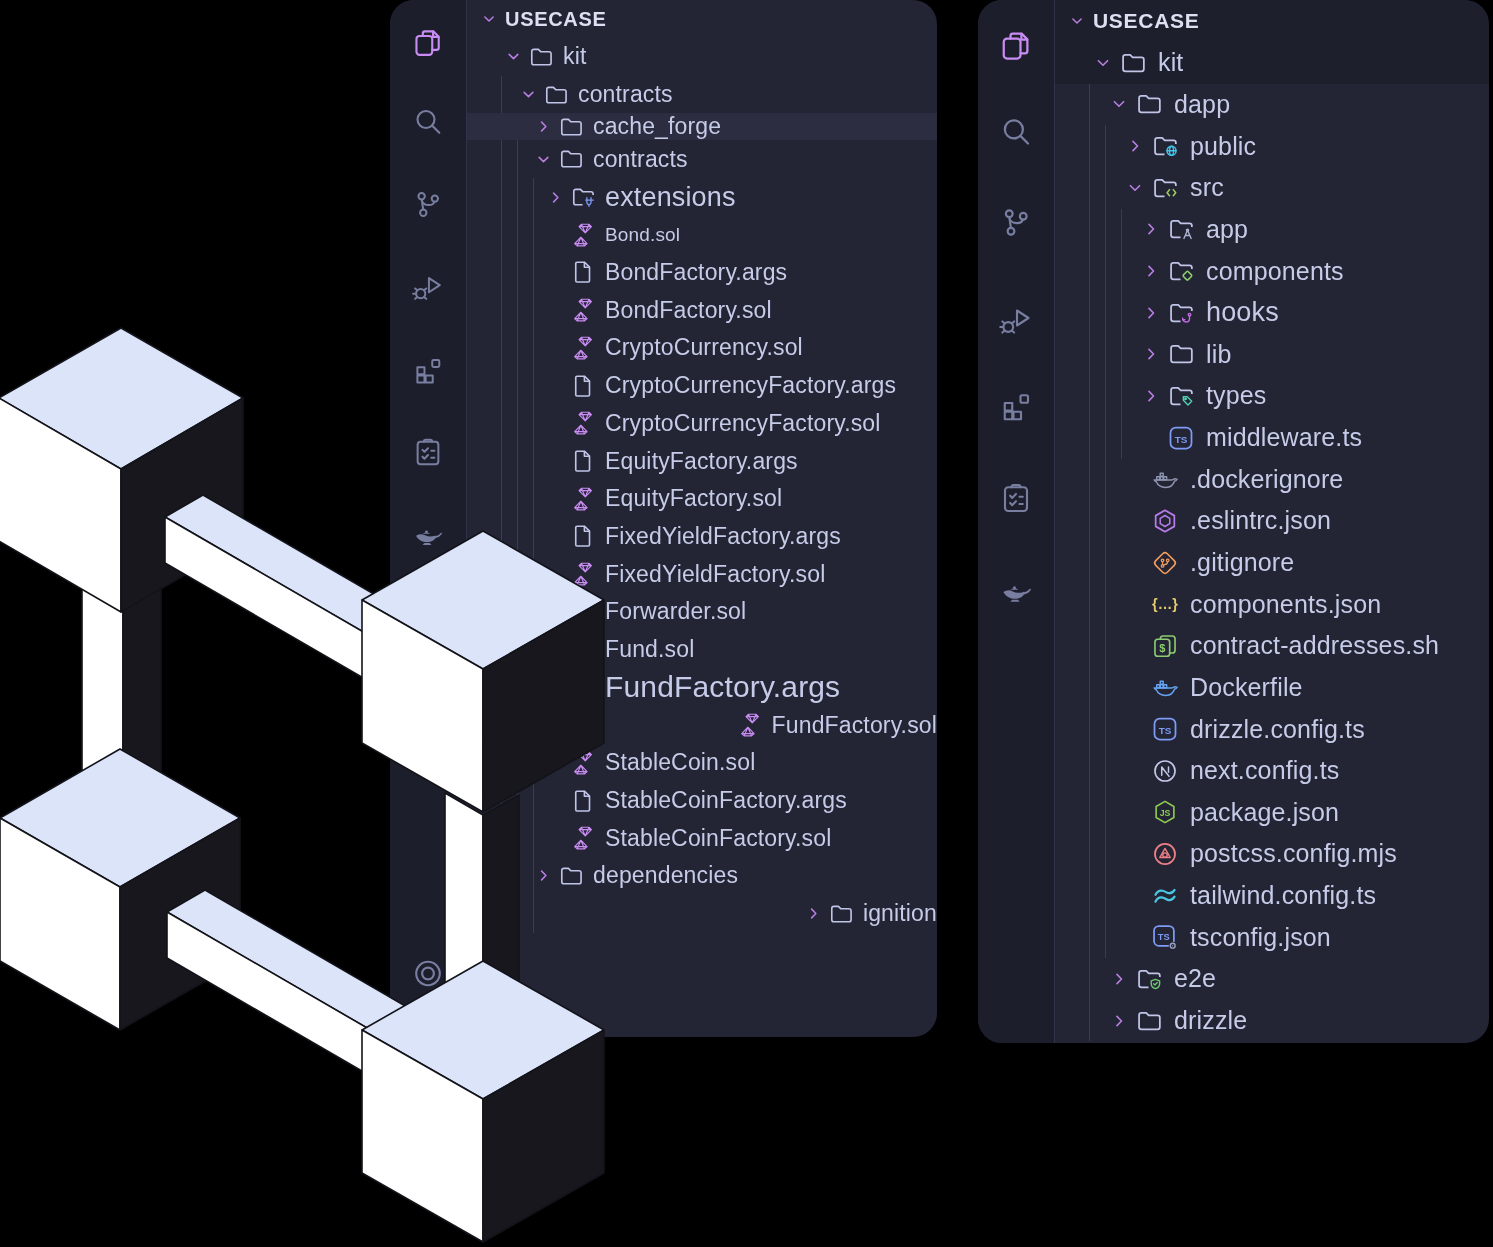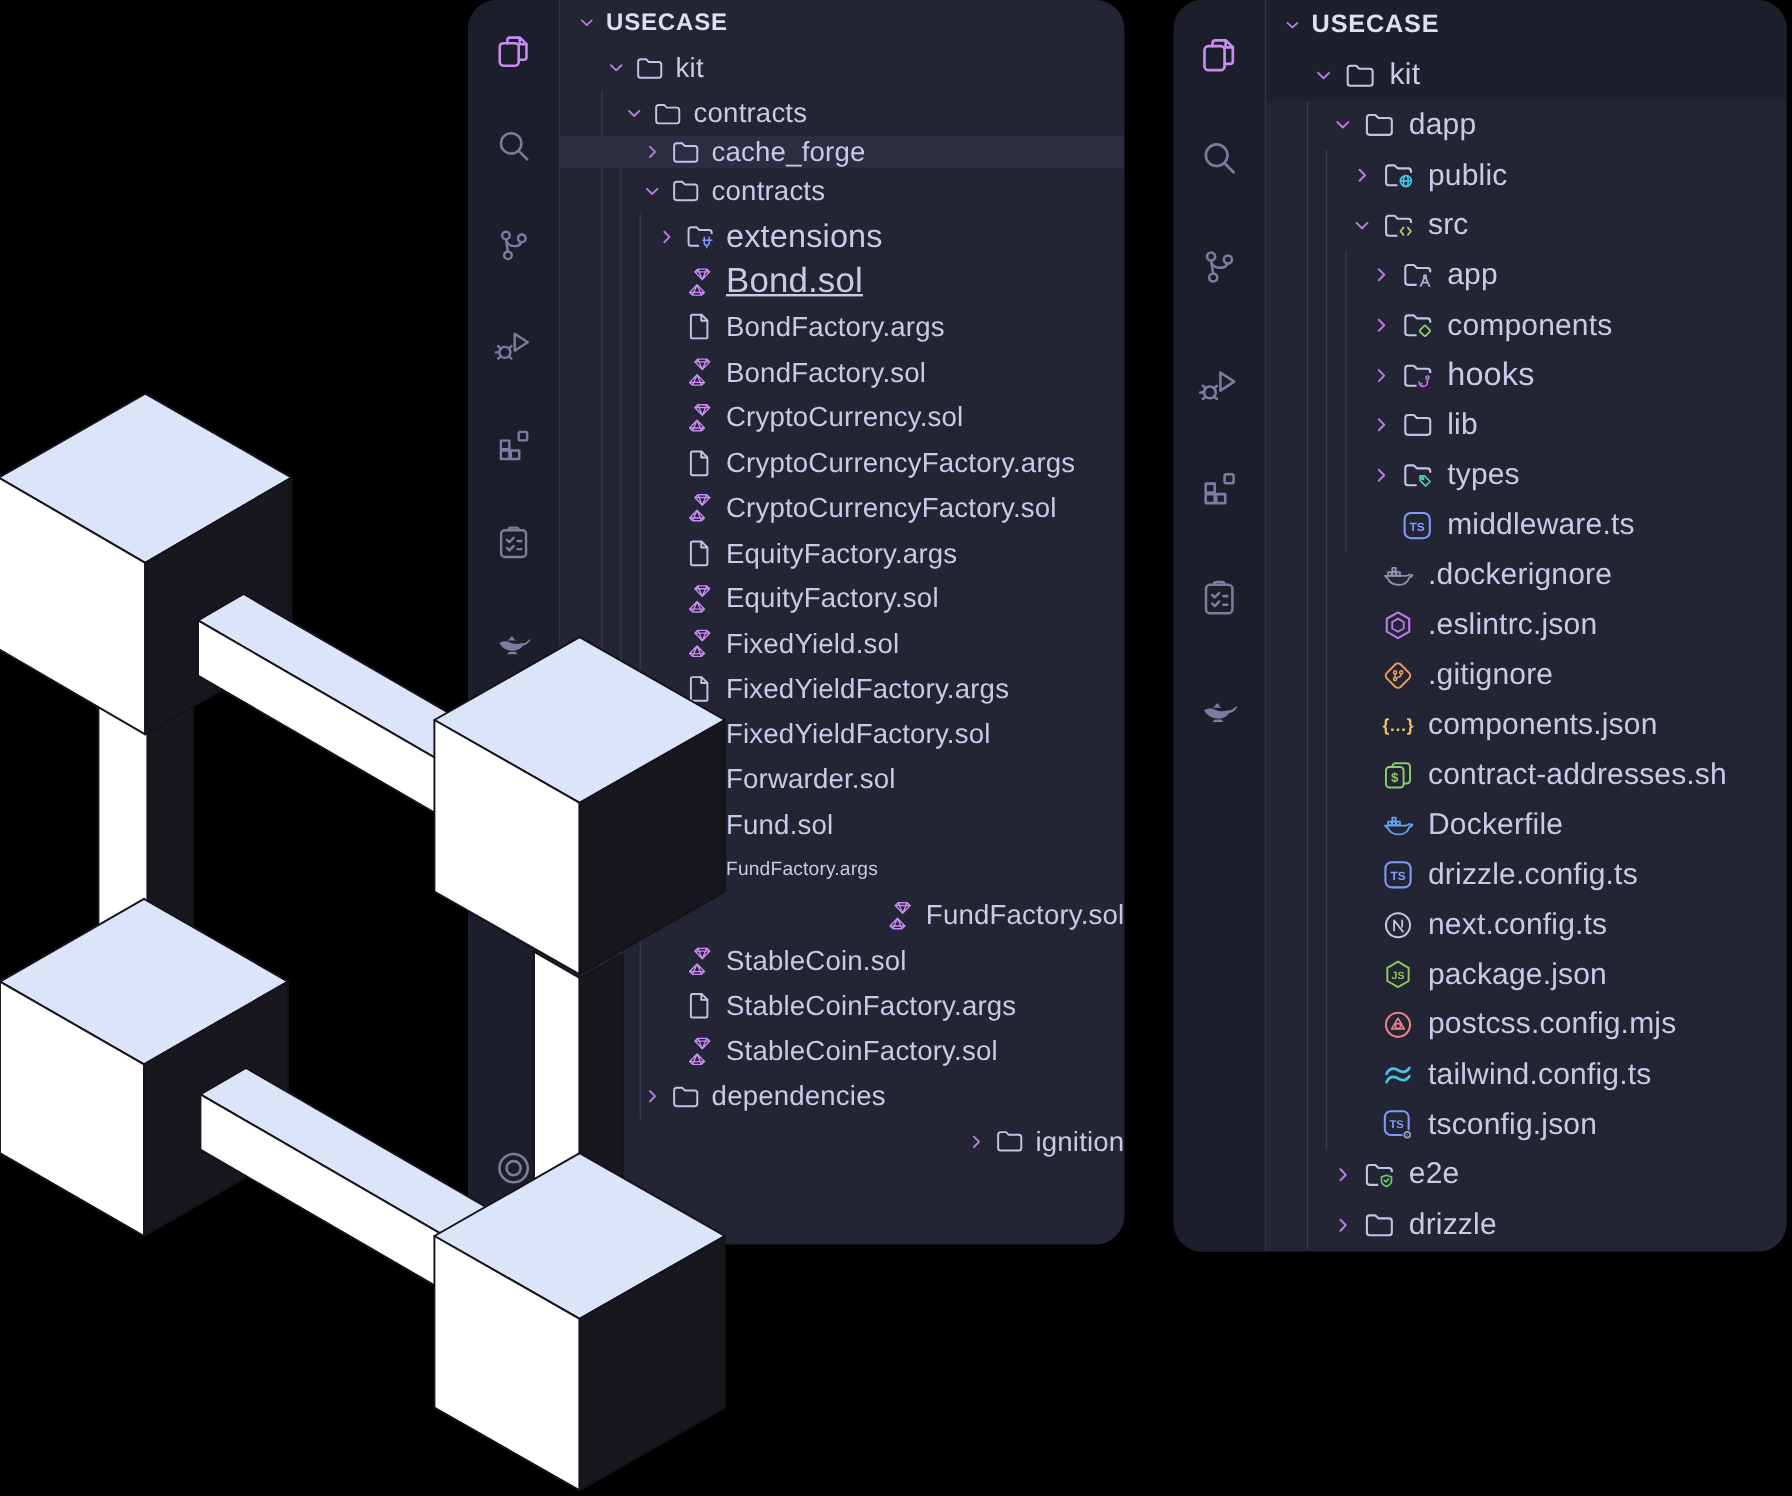--- a/index.html
+++ b/index.html
@@ -169,21 +169,21 @@
               <rect x="11.6" y="10.2" width="12" height="12" rx="2" fill="#232434"></rect>
               <g transform="translate(13,11.5)">
                 <g stroke="#7e9cf5" stroke-width="1.2">
                   <path d="M2.6 1.2v2.2M6.4 1.2v2.2M1.6 3.4h6.8M2.6 3.4v1.8c0 1.3.9 2.3 1.9 2.3s1.9-1 1.9-2.3V3.4M4.5 7.5v1.7"></path>
                 </g>
               </g>
             </svg>
           </span>
           <span class="lbl">extensions</span>
         </div>
-        <div class="row" style="height: 37.72px; padding-left: 79px; font-size: 29px; text-decoration: underline;">
+        <div class="row" style="height: 37.72px; padding-left: 79px; font-size: 19px;">
           <span class="chev" style="width: 24px;"></span>
           <span class="fic" style="width: 26px; margin-right: 9px;">
             <svg width="26" height="26" viewBox="0 0 24 24" fill="none" stroke-linecap="round" stroke-linejoin="round">
               <g stroke="#c88cf2" stroke-width="1.3">
                 <g transform="translate(7.5,1.6) scale(.82)">
                   <path d="M1 3.2L3.8.6h8.4l2.8 2.6L8 10.4 1 3.2z M1 3.2h14 M3.8.6L8 10.4 M12.2.6L8 10.4"></path>
                 </g>
                 <g transform="translate(16.6,22.6) rotate(180) scale(.82)">
                   <path d="M1 3.2L3.8.6h8.4l2.8 2.6L8 10.4 1 3.2z M1 3.2h14 M3.8.6L8 10.4 M12.2.6L8 10.4"></path>
                 </g>
@@ -289,36 +289,20 @@
                 </g>
               </g>
             </svg>
           </span>
           <span class="lbl">EquityFactory.sol</span>
         </div>
         <div class="row" style="height: 37.72px; padding-left: 79px; font-size: 23px;">
           <span class="chev" style="width: 24px;"></span>
           <span class="fic" style="width: 26px; margin-right: 9px;">
             <svg width="26" height="26" viewBox="0 0 24 24" fill="none" stroke-linecap="round" stroke-linejoin="round">
-              <g stroke="#c88cf2" stroke-width="1.3">
-                <g transform="translate(7.5,1.6) scale(.82)">
-                  <path d="M1 3.2L3.8.6h8.4l2.8 2.6L8 10.4 1 3.2z M1 3.2h14 M3.8.6L8 10.4 M12.2.6L8 10.4"></path>
-                </g>
-                <g transform="translate(16.6,22.6) rotate(180) scale(.82)">
-                  <path d="M1 3.2L3.8.6h8.4l2.8 2.6L8 10.4 1 3.2z M1 3.2h14 M3.8.6L8 10.4 M12.2.6L8 10.4"></path>
-                </g>
-              </g>
-            </svg>
-          </span>
-          <span class="lbl">FixedYield.sol</span>
-        </div>
-        <div class="row" style="height: 37.72px; padding-left: 79px; font-size: 23px;">
-          <span class="chev" style="width: 24px;"></span>
-          <span class="fic" style="width: 26px; margin-right: 9px;">
-            <svg width="26" height="26" viewBox="0 0 24 24" fill="none" stroke-linecap="round" stroke-linejoin="round">
               <g stroke="#c0c5e8" stroke-width="1.5">
                 <path d="M6.5 3h7L18 7.5V20c0 .7-.5 1.2-1.2 1.2H6.5c-.7 0-1.2-.5-1.2-1.2V4.2C5.3 3.5 5.8 3 6.5 3z"></path>
                 <path d="M13.3 3.2v4.4h4.4"></path>
               </g>
             </svg>
           </span>
           <span class="lbl">FixedYieldFactory.args</span>
         </div>
         <div class="row" style="height: 37.72px; padding-left: 79px; font-size: 23px;">
           <span class="chev" style="width: 24px;"></span>
@@ -361,21 +345,21 @@
                   <path d="M1 3.2L3.8.6h8.4l2.8 2.6L8 10.4 1 3.2z M1 3.2h14 M3.8.6L8 10.4 M12.2.6L8 10.4"></path>
                 </g>
                 <g transform="translate(16.6,22.6) rotate(180) scale(.82)">
                   <path d="M1 3.2L3.8.6h8.4l2.8 2.6L8 10.4 1 3.2z M1 3.2h14 M3.8.6L8 10.4 M12.2.6L8 10.4"></path>
                 </g>
               </g>
             </svg>
           </span>
           <span class="lbl">Fund.sol</span>
         </div>
-        <div class="row" style="height: 37.72px; padding-left: 79px; font-size: 16px;">
+        <div class="row" style="height: 37.72px; padding-left: 79px; font-size: 30px;">
           <span class="chev" style="width: 24px;"></span>
           <span class="fic" style="width: 26px; margin-right: 9px;">
             <svg width="26" height="26" viewBox="0 0 24 24" fill="none" stroke-linecap="round" stroke-linejoin="round">
               <g stroke="#c0c5e8" stroke-width="1.5">
                 <path d="M6.5 3h7L18 7.5V20c0 .7-.5 1.2-1.2 1.2H6.5c-.7 0-1.2-.5-1.2-1.2V4.2C5.3 3.5 5.8 3 6.5 3z"></path>
                 <path d="M13.3 3.2v4.4h4.4"></path>
               </g>
             </svg>
           </span>
           <span class="lbl">FundFactory.args</span>

